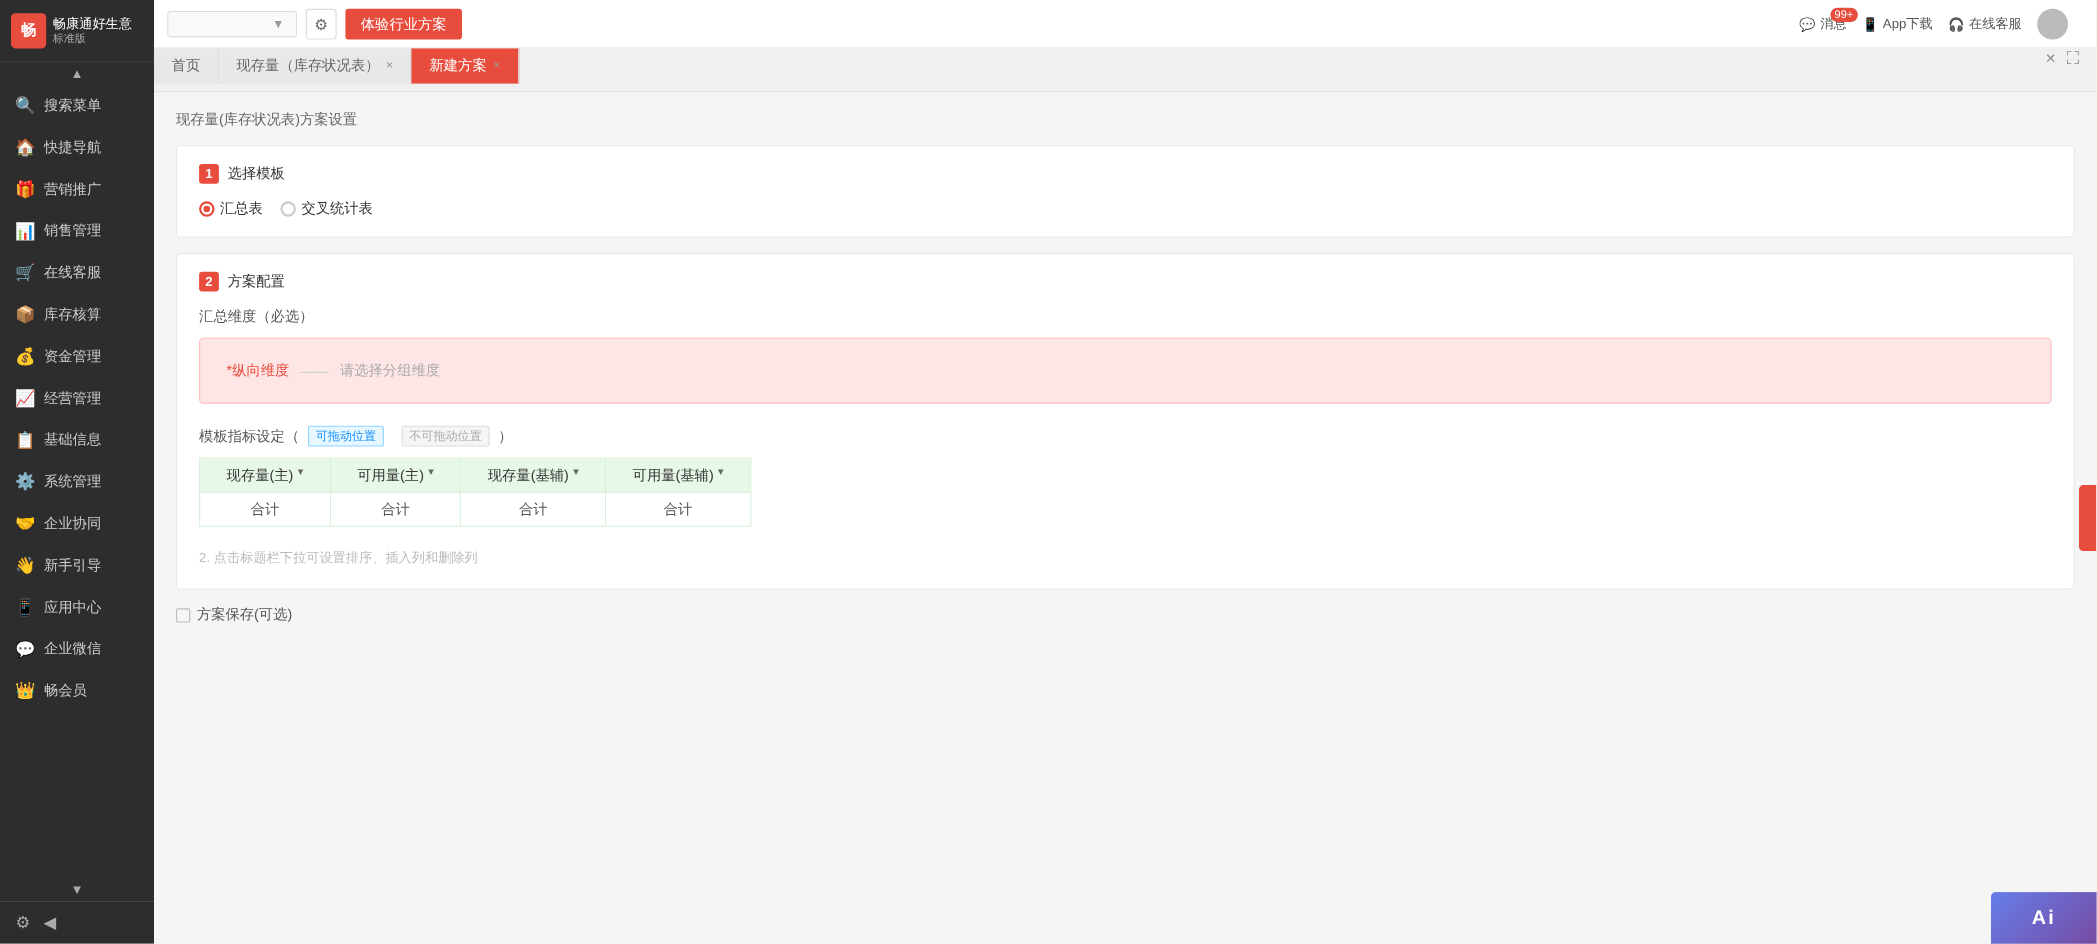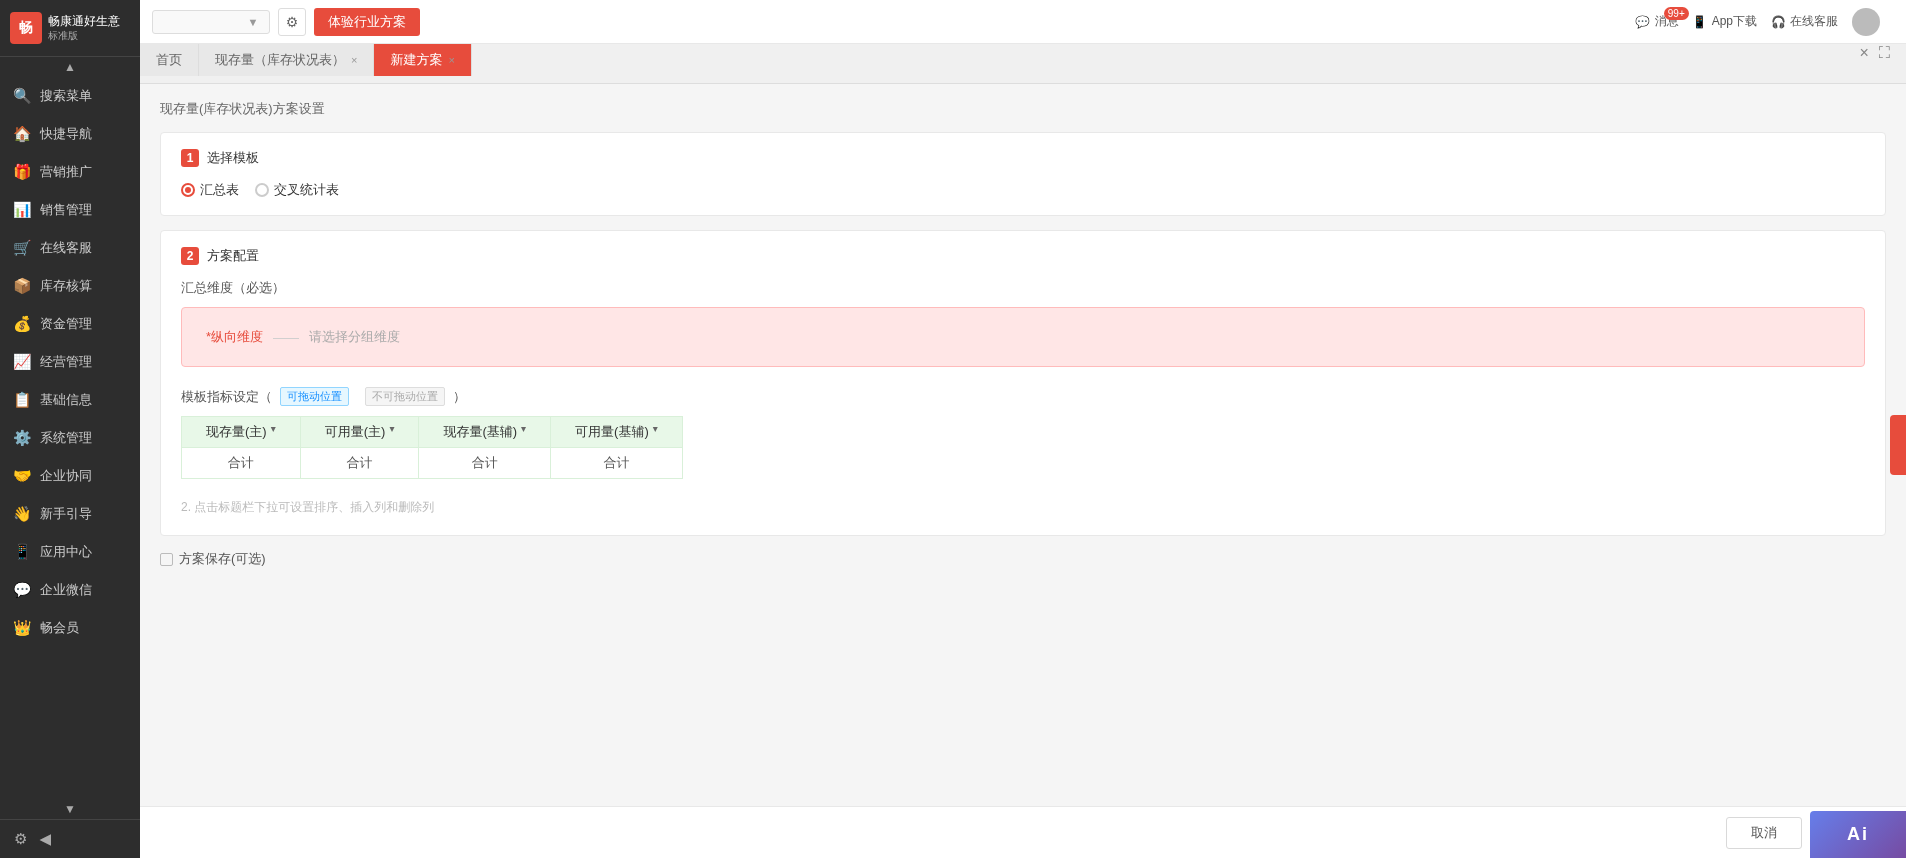--- a/index.html
+++ b/index.html
@@ -514,19 +514,15 @@
     </div>
 
     <div class="save-row">
       <div class="checkbox-box"></div>
       <span class="save-label">方案保存(可选)</span>
     </div>
 
     <div class="right-hint"></div>
   </div>
 
-  <div class="bottom-bar">
-    <button class="btn-cancel">取消</button>
-    <button class="btn-query">查询</button>
-  </div>
 </div>
 
 <div class="ai-badge">Ai</div>
 
 </body></html>

